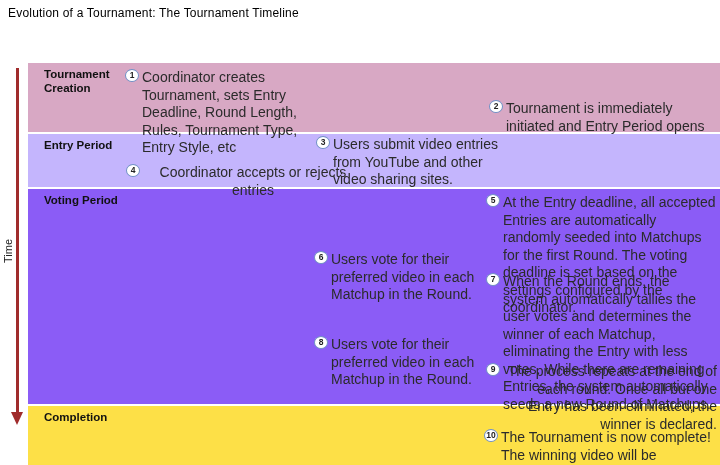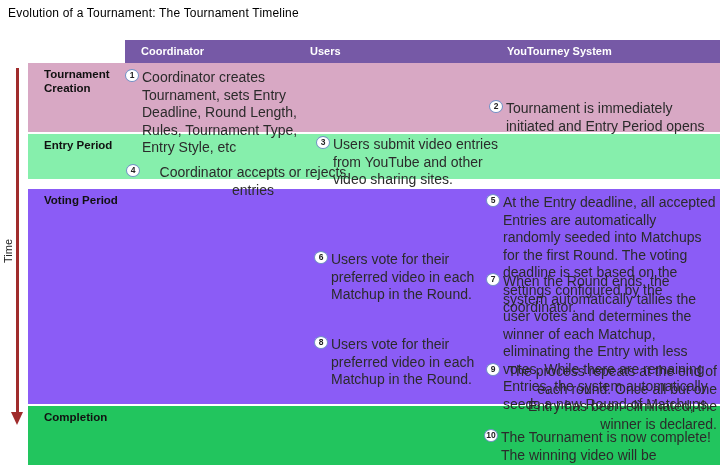--- a/index.html
+++ b/index.html
@@ -15,23 +15,23 @@
   
   .header-bar { position:absolute; left:125px; top:40px; width:595px; height:23px; background:#7659A6; }
   .header-col { position:absolute; top:5px; color:#ffffff; font-weight:bold; font-size:11px; }
   .hc1 { left:16px; }
   .hc2 { left:185px; }
   .hc3 { left:382px; }
 
   
   .row { position:absolute; left:28px; width:692px; }
   .row1 { top:63px;  height:69px;  background:#D8A8C4; }
-  .row2 { top:134px; height:45px;  background:#86efac; }
+  .row2 { top:134px; height:53px;  background:#c4b5fd; }
   .row3 { top:189px; height:215px; background:#8b5cf6; }
-  .row4 { top:406px; height:59px;  background:#22c55e; }
+  .row4 { top:406px; height:59px;  background:#fde047; }
   .row-label {
     position:absolute; left:16px; top:5px;
     font-size:11.5px; font-weight:bold; color:#111111; line-height:1.18;
   }
   .row1 .row-label { width:95px; }
 
   
   .time-line { position:absolute; left:16px; top:68px; width:3px; height:345px; background:#A02C2C; }
   .time-head {
     position:absolute; left:11px; top:412px; width:0; height:0;
@@ -81,25 +81,20 @@
   <div class="row row2">
     <span class="row-label">Entry Period</span>
   </div>
   <div class="row row3">
     <span class="row-label">Voting Period</span>
   </div>
   <div class="row row4">
     <span class="row-label">Completion</span>
   </div>
 
-  <div class="header-bar">
-    <span class="header-col hc1">Coordinator</span>
-    <span class="header-col hc2">Users</span>
-    <span class="header-col hc3">YouTourney System</span>
-  </div>
 
   <div class="item it1">
     <span class="num">1</span>
     <span class="txt">Coordinator creates Tournament, sets Entry Deadline, Round Length, Rules, Tournament Type, Entry Style, etc</span>
   </div>
   <div class="item it2">
     <span class="num">2</span>
     <span class="txt">Tournament is immediately initiated and Entry Period opens</span>
   </div>
   <div class="item it3">

